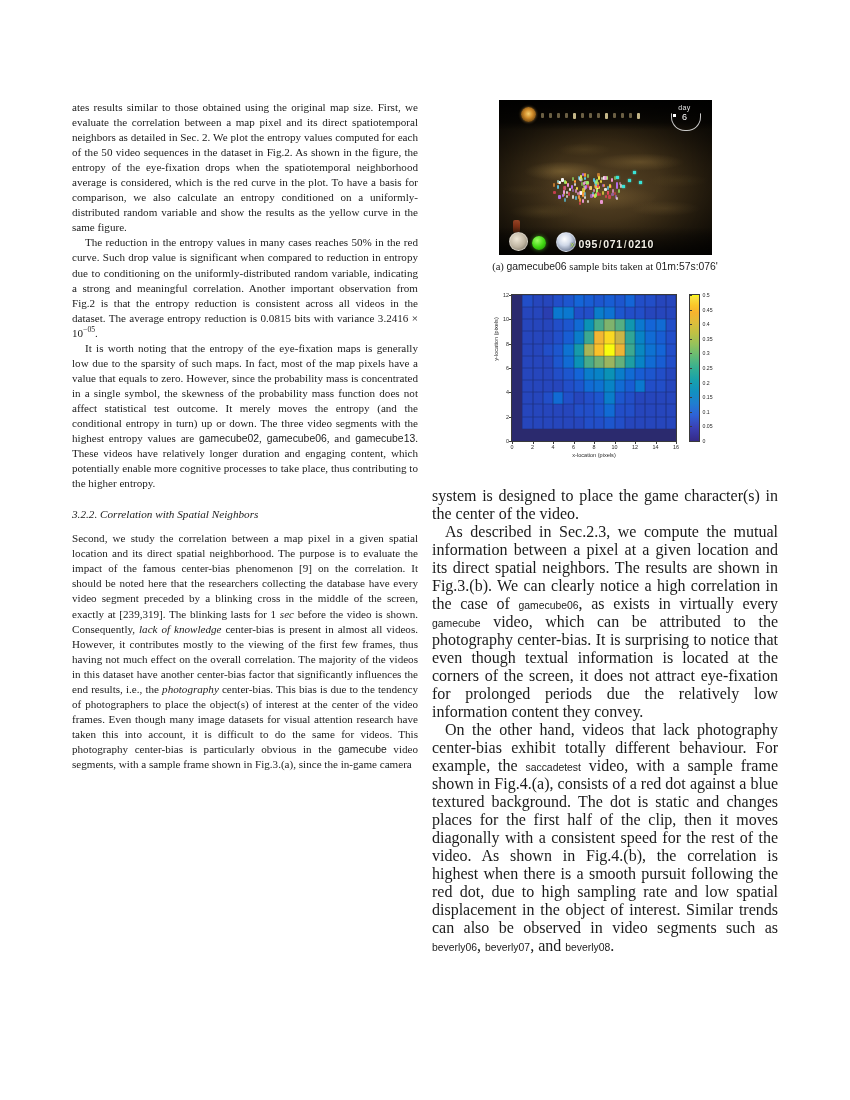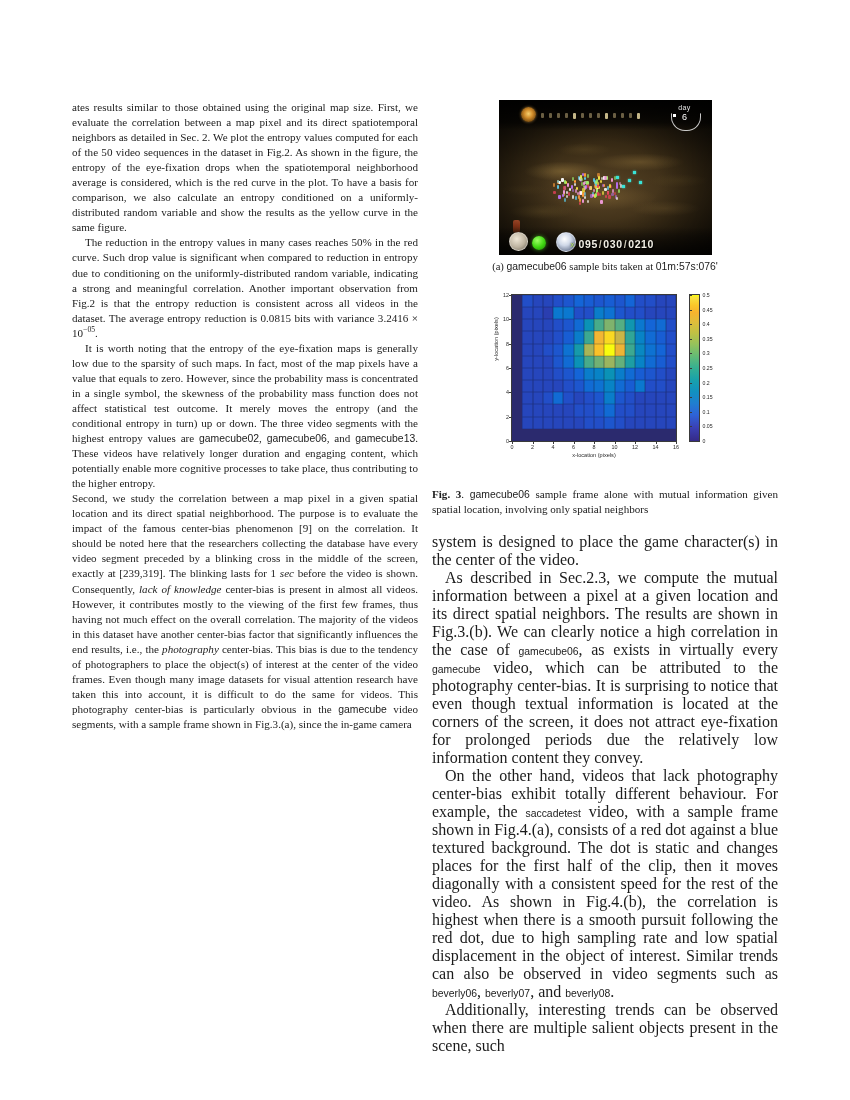--- a/index.html
+++ b/index.html
@@ -298,20 +298,21 @@
 </head>
 <body>
 
 <div id="page">
 
   <div class="col col-left">
     <div id="left-body">
         <p class="para noindent"><span>ates results similar to those obtained using the original map size. First, we evaluate the correlation between a map pixel and its direct spatiotemporal neighbors as detailed in Sec. 2. We plot the entropy values computed for each of the 50 video sequences in the dataset in Fig.2. As shown in the figure, the entropy of the eye-fixation drops when the spatiotemporal neighborhood average is considered, which is the red curve in the plot. To have a basis for comparison, we also calculate an entropy conditioned on a uniformly-distributed random variable and show the results as the yellow curve in the same figure.</span></p>
         <p class="para"><span>The reduction in the entropy values in many cases reaches 50% in the red curve. Such drop value is significant when compared to reduction in entropy due to conditioning on the uniformly-distributed random variable, indicating a strong and meaningful correlation. Another important observation from Fig.2 is that the entropy reduction is consistent across all videos in the dataset. The average entropy reduction is 0.0815 bits with variance 3.2416 </span><span>×</span><span> 10</span><sup>−05</sup><span>.</span></p>
         <p class="para"><span>It is worth noting that the entropy of the eye-fixation maps is generally low due to the sparsity of such maps. In fact, most of the map pixels have a value that equals to zero. However, since the probability mass is concentrated in a single symbol, the skewness of the probability mass function does not affect statistical test outcome. It merely moves the entropy (and the conditional entropy in turn) up or down. The three video segments with the highest entropy values are </span><span class="sans">gamecube02</span><span>, </span><span class="sans">gamecube06</span><span>, and </span><span class="sans">gamecube13</span><span>. These videos have relatively longer duration and engaging content, which potentially enable more cognitive processes to take place, thus contributing to the higher entropy.</span></p>
+        <div class="sec-head"><span class="num">3.2.2.  </span><span>Correlation with Spatial Neighbors</span></div>
         <p class="para noindent"><span>Second, we study the correlation between a map pixel in a given spatial location and its direct spatial neighborhood. The purpose is to evaluate the impact of the famous center-bias phenomenon [9] on the correlation. It should be noted here that the researchers collecting the database have every video segment preceded by a blinking cross in the middle of the screen, exactly at [239,319]. The blinking lasts for 1 </span><i class="ital">sec</i><span> before the video is shown. Consequently, </span><i class="ital">lack of knowledge</i><span> center-bias is present in almost all videos. However, it contributes mostly to the viewing of the first few frames, thus having not much effect on the overall correlation. The majority of the videos in this dataset have another center-bias factor that significantly influences the end results, i.e., the </span><i class="ital">photography</i><span> center-bias. This bias is due to the tendency of photographers to place the object(s) of interest at the center of the video frames. Even though many image datasets for visual attention research have taken this into account, it is difficult to do the same for videos. This photography center-bias is particularly obvious in the </span><span class="sans">gamecube</span><span> video segments, with a sample frame shown in Fig.3.(a), since the in-game camera</span></p>
       </div>
   </div>
 
   <div class="figure-block">
 
     <div class="game-shot">
       <div class="gs-terrain"></div>
       <div class="gs-pikmin" id="pikmin-layer">
           <i style="left: 55.0475%; top: 53.2778%; background: rgb(232, 64, 90); opacity: 0.78;"></i>
@@ -467,21 +468,21 @@
           <span class="d-pip"></span>
         </div>
       </div>
 
       <div class="gs-botbar">
         <div class="gs-icon-face"></div>
         <div class="gs-greendot"></div>
         <div class="gs-icon-ball"></div>
         <div class="gs-xmark">x</div>
         <div class="gs-counts">
-          <span>095</span><span class="slash">/</span><span>030</span><span class="slash">/</span><span>0210</span>
+          <span>095</span><span class="slash">/</span><span>071</span><span class="slash">/</span><span>0210</span>
         </div>
       </div>
     </div>
 
     <p class="fig-caption">
       <span>(a) </span><span class="sans">gamecube06</span><span> sample bits taken at </span><span class="sans">01m:57s:076'</span>
     </p>
 
     <div class="chart-wrap">
       <div class="chart-inner">
@@ -715,25 +716,21 @@
               <div class="cbtick" style="top: 10%;">0.45</div>
               <div class="cbtickmark" style="top: 10%;"></div>
               <div class="cbtick" style="top: 0%;">0.5</div>
               <div class="cbtickmark" style="top: 0%;"></div>
             </div>
         </div>
       </div>
     </div>
 
 
-    <p class="fig3-caption" style="margin-top:16px;">
-      <b>Fig. 3</b><span>. </span><span class="sans">gamecube06</span><span> sample frame alone with mutual information given spatial location, involving only spatial neighbors</span>
-    </p>
 
     <div id="right-body" style="margin-top:16px;">
         <p class="para noindent"><span>system is designed to place the game character(s) in the center of the video.</span></p>
         <p class="para"><span>As described in Sec.2.3, we compute the mutual information between a pixel at a given location and its direct spatial neighbors. The results are shown in Fig.3.(b). We can clearly notice a high correlation in the case of </span><span class="sans">gamecube06</span><span>, as exists in virtually every </span><span class="sans">gamecube</span><span> video, which can be attributed to the photography center-bias. It is surprising to notice that even though textual information is located at the corners of the screen, it does not attract eye-fixation for prolonged periods due the relatively low information content they convey.</span></p>
         <p class="para"><span>On the other hand, videos that lack photography center-bias exhibit totally different behaviour. For example, the </span><span class="sans">saccadetest</span><span> video, with a sample frame shown in Fig.4.(a), consists of a red dot against a blue textured background. The dot is static and changes places for the first half of the clip, then it moves diagonally with a consistent speed for the rest of the video. As shown in Fig.4.(b), the correlation is highest when there is a smooth pursuit following the red dot, due to high sampling rate and low spatial displacement in the object of interest. Similar trends can also be observed in video segments such as </span><span class="sans">beverly06</span><span>, </span><span class="sans">beverly07</span><span>, and </span><span class="sans">beverly08</span><span>.</span></p>
-        <p class="para"><span>Additionally, interesting trends can be observed when there are multiple salient objects present in the scene, such</span></p>
       </div>
   </div>
 
 </div>
 
 </body></html>

